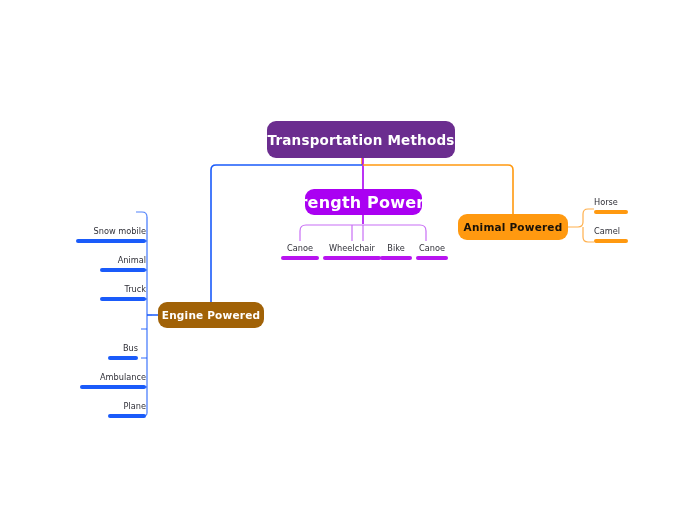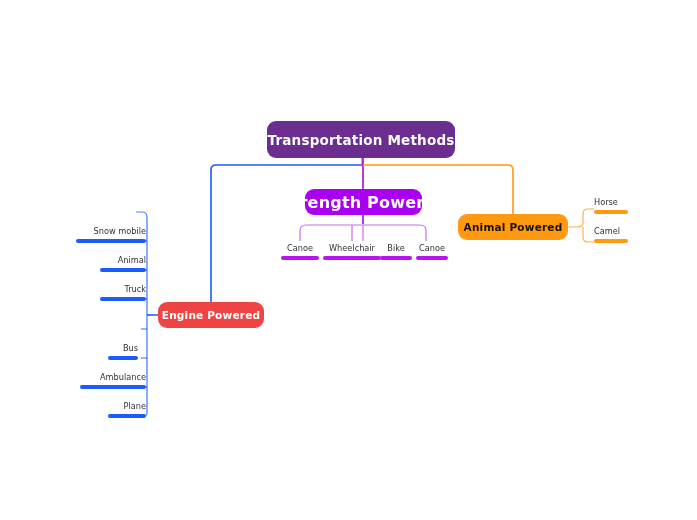--- a/index.html
+++ b/index.html
@@ -18,21 +18,21 @@
     left:267px;top:108px;width:188px;height:37px;background:#6b2d8f;color:#ffffff;
     font-size:13.5px;
   }
   .node-strength{
     left:305px;top:176px;width:117px;height:26px;background:#aa00f2;color:#ffffff;font-size:16px;
   }
   .node-animal{
     left:458px;top:201px;width:110px;height:26px;background:#ff9910;color:#1a1208;font-size:10.5px;
   }
   .node-engine{
-    left:158px;top:289px;width:106px;height:26px;background:#ef4444;color:#ffffff;font-size:10.5px;
+    left:158px;top:289px;width:106px;height:26px;background:#a16207;color:#ffffff;font-size:10.5px;
   }
 
   
   .leaf{position:absolute;box-sizing:border-box;}
   .leaf .lbl{
     font-size:8.2px;color:#303038;line-height:11px;display:block;white-space:nowrap;
   }
   .leaf .bar{display:block;height:4px;border-radius:2px;margin-top:2px;}
 
   .leaf-left{text-align:right;}

